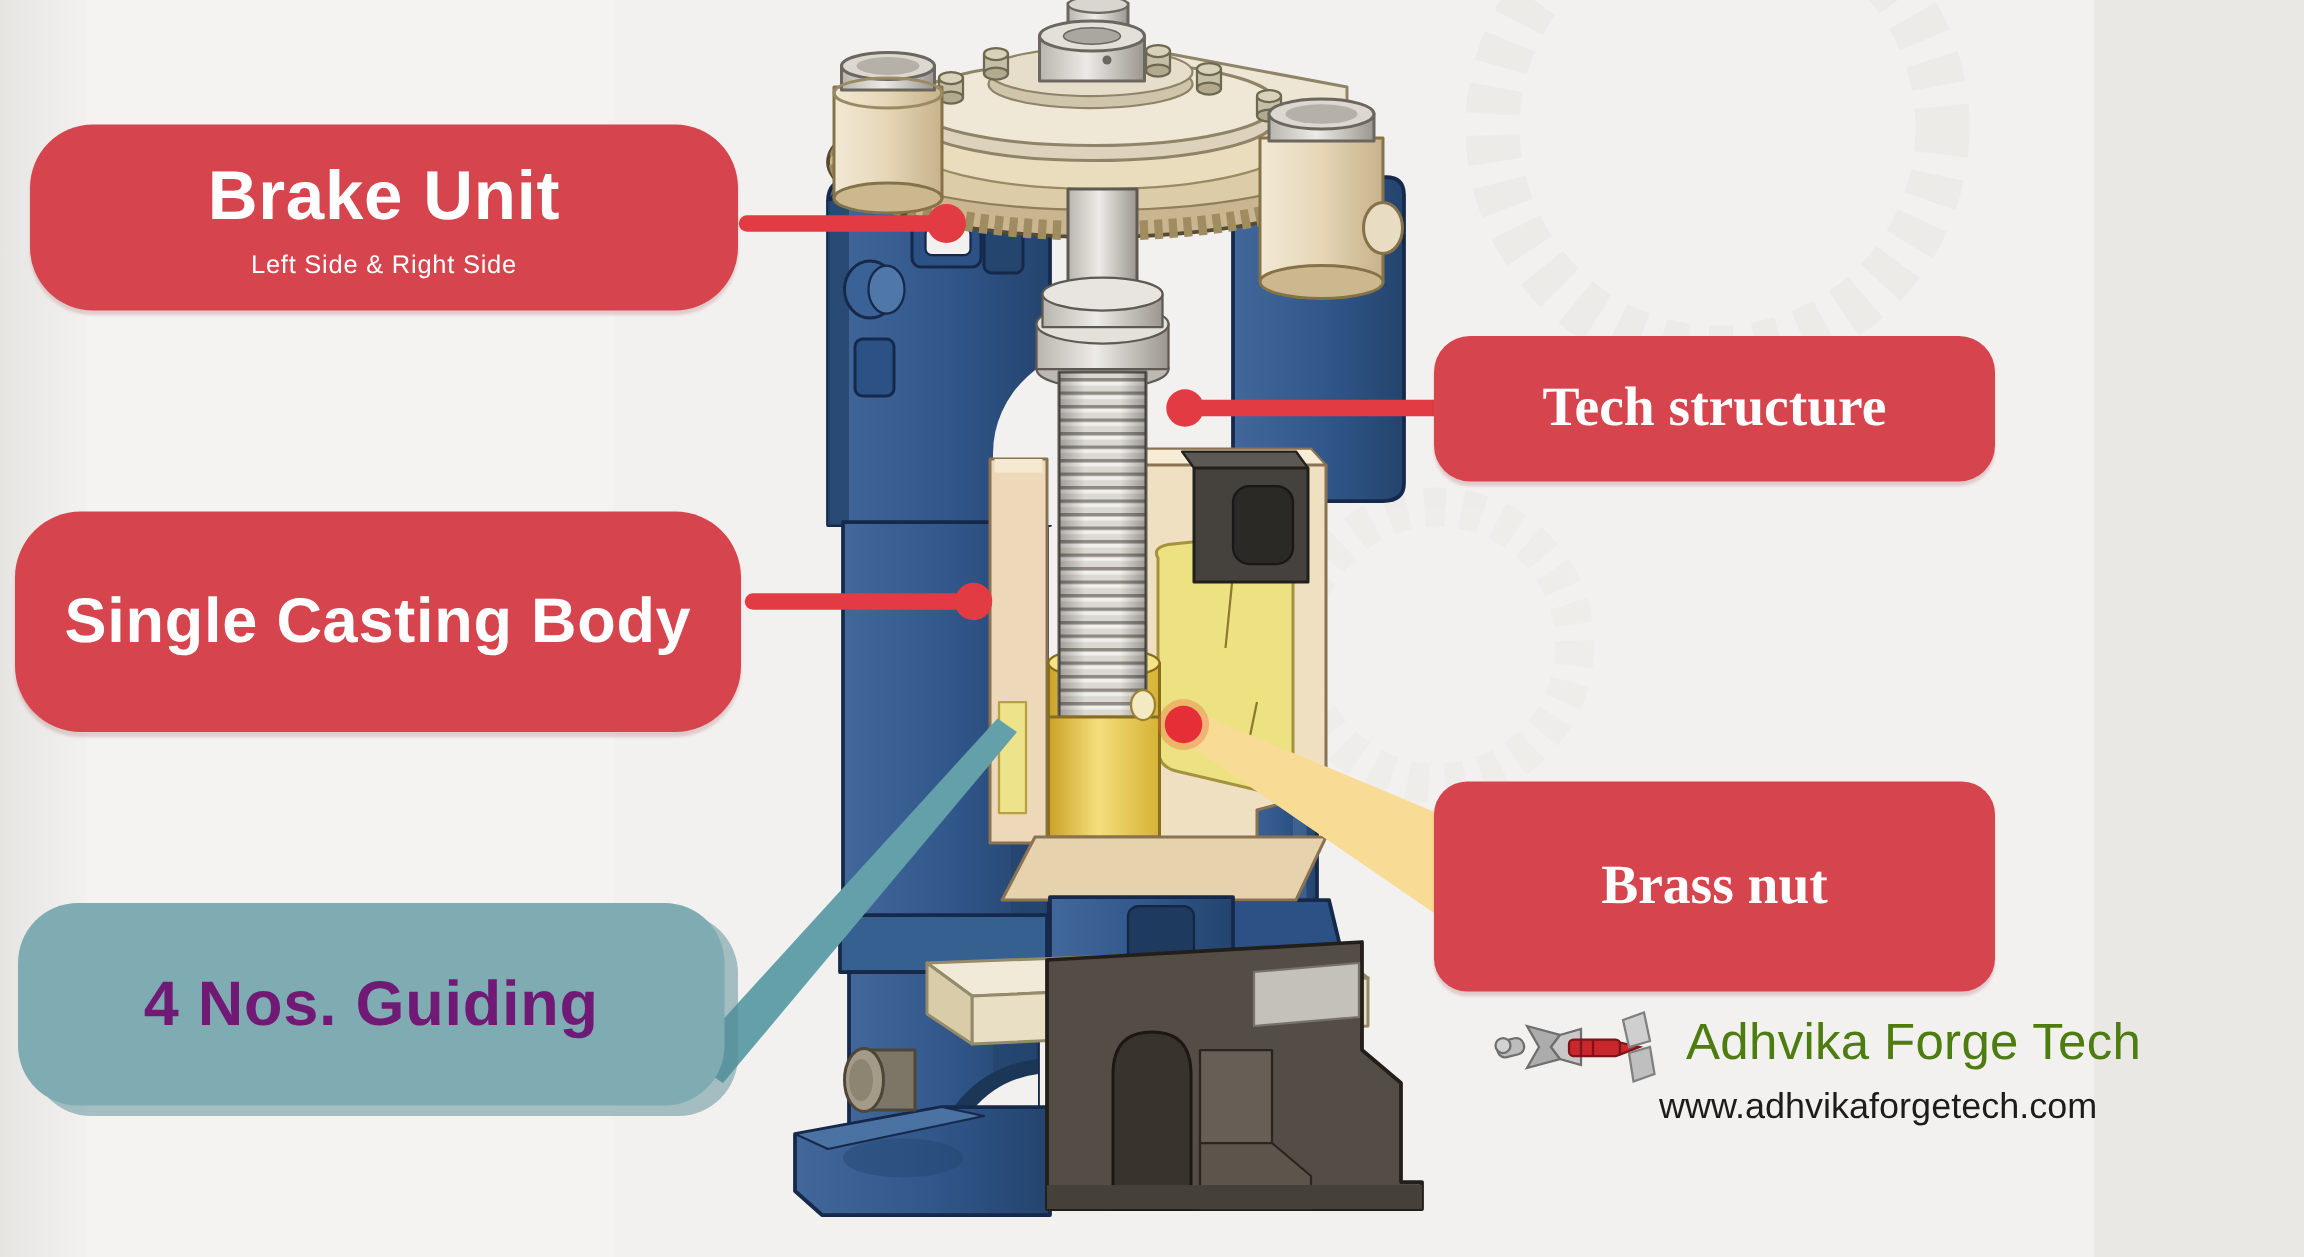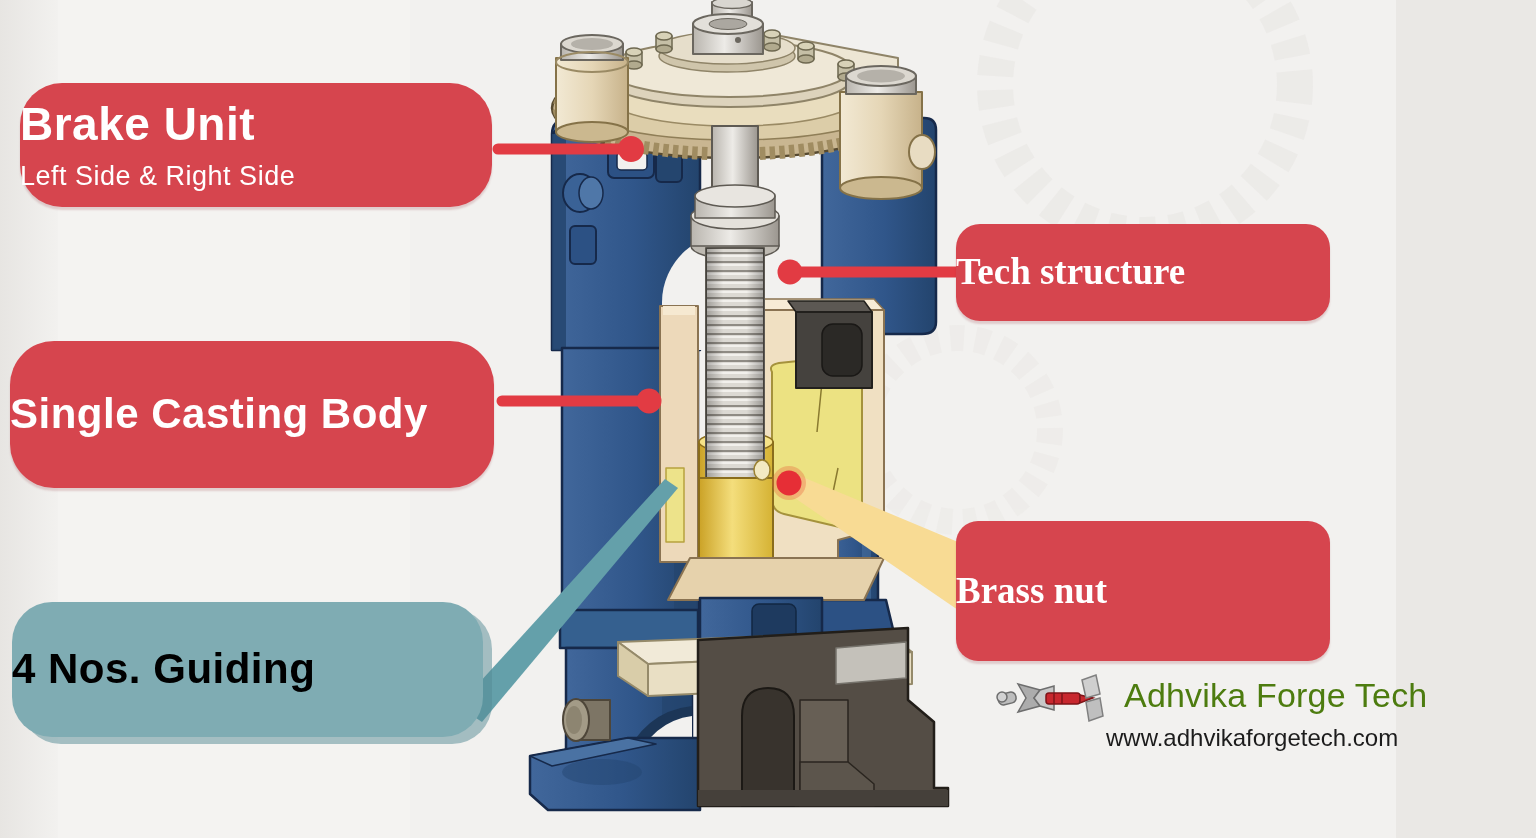--- a/index.html
+++ b/index.html
@@ -8,27 +8,27 @@
     background:#F2F1EF;
     font-family:"Liberation Sans",sans-serif;
   }
   .band{position:absolute;top:0;height:838px;pointer-events:none}
   .band-left{left:0;width:58px;background:linear-gradient(90deg,#E7E5E2,#F2F1EF)}
   .band-mid{left:58px;width:352px;background:#F4F3F1}
   .band-right{right:0;width:140px;background:#EAE8E5}
   #scene{position:absolute;left:0;top:0}
   .callout{
     position:absolute;display:flex;flex-direction:column;
-    align-items:flex-start;justify-content:center;text-align:center;
+    align-items:center;justify-content:center;text-align:center;
     line-height:1.15;
   }
   .callout.red{background:#D6454E;color:#FFFFFF;box-shadow:0 3px 2px rgba(140,35,42,.18)}
-  .callout.teal{background:#7FACB3;color:#000000;box-shadow:9px 7px 0 rgba(84,138,148,.50)}
+  .callout.teal{background:#7FACB3;color:#701a75;box-shadow:9px 7px 0 rgba(84,138,148,.50)}
   .co-title{font-weight:700;font-size:46px;letter-spacing:.5px}
-  .co-sub{font-weight:400;font-size:27px;margin-top:10px;letter-spacing:.5px}
+  .co-sub{font-weight:400;font-size:17px;margin-top:10px;letter-spacing:.5px}
   .co-sans-lg{font-weight:700;font-size:42px;letter-spacing:.5px}
   .co-serif{font-family:"Liberation Serif",serif;font-weight:700;font-size:37px}
   #brake-unit{left:20px;top:83px;width:472px;height:124px;border-radius:42px}
   #screw-structure{left:956px;top:224px;width:374px;height:97px;border-radius:24px}
   #single-casting-body{left:10px;top:341px;width:484px;height:147px;border-radius:44px}
   #brass-nut{left:956px;top:521px;width:374px;height:140px;border-radius:22px}
   #guiding{left:12px;top:602px;width:471px;height:135px;border-radius:40px}
   #brand{position:absolute;left:996px;top:668px;width:470px}
   #brand-logo{position:absolute;left:0;top:4px}
   #brand-name{position:absolute;left:128px;top:8px;font-weight:400;font-size:34px;color:#4d7c0f;white-space:nowrap;letter-spacing:.2px}

